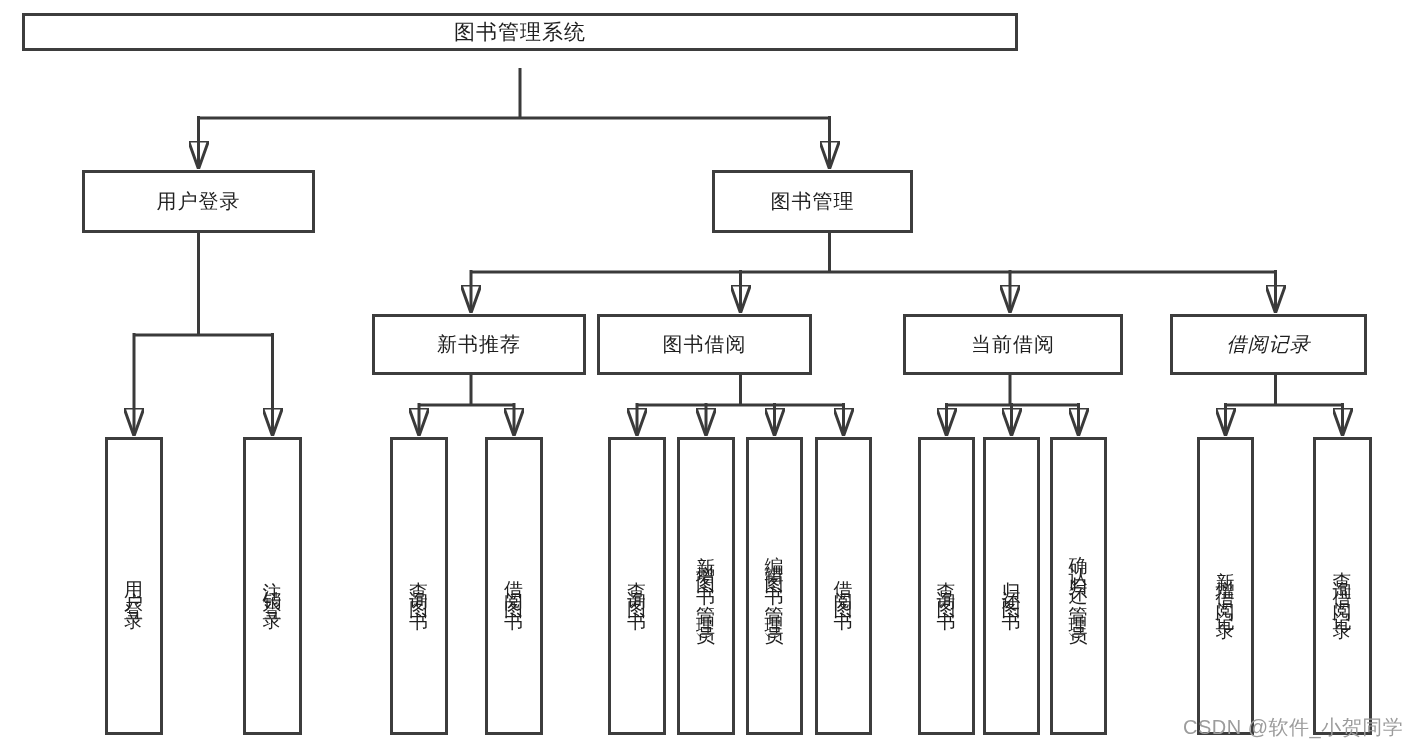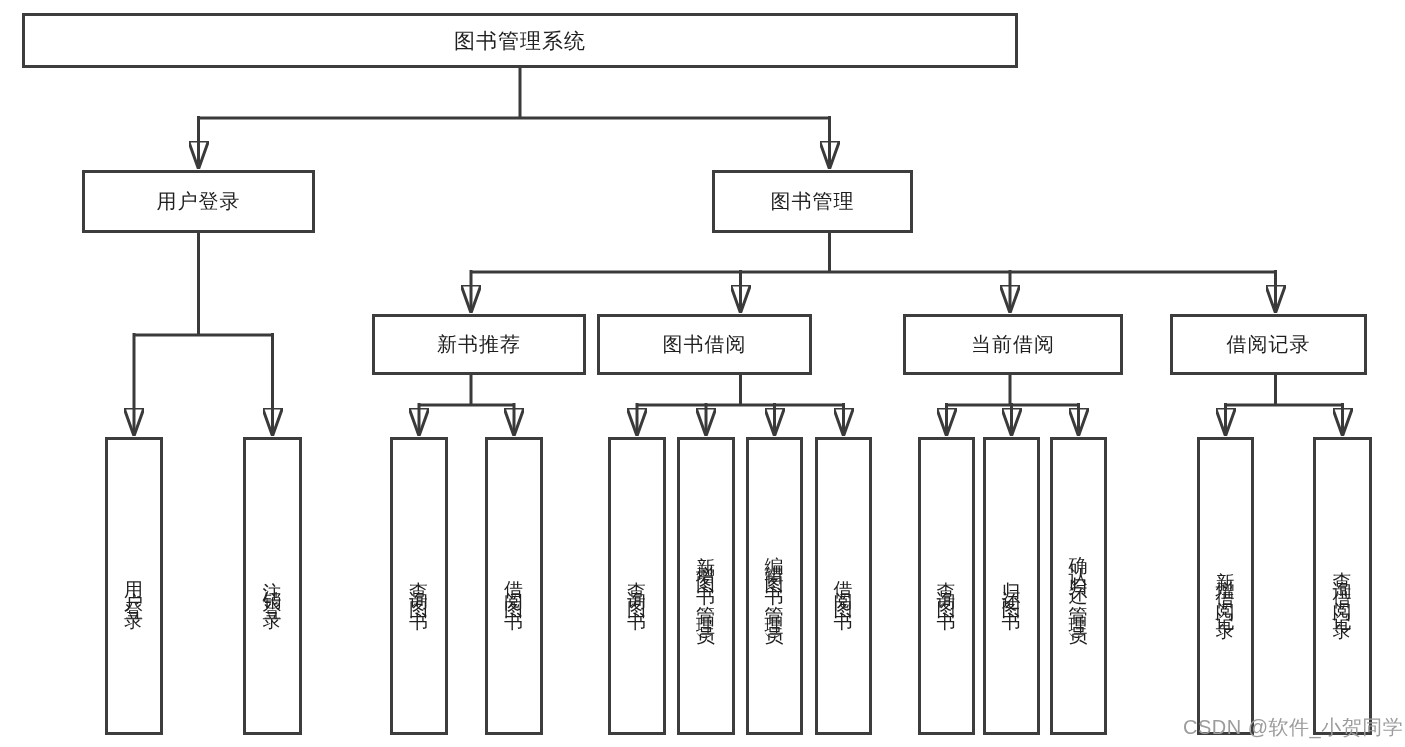--- a/index.html
+++ b/index.html
@@ -74,41 +74,41 @@
     <path d="M1010,375 V405 M946.5,405 H1078.5"></path>
     <line x1="946.5" y1="403" x2="946.5" y2="435" marker-end="url(#ah)"></line>
     <line x1="1011.5" y1="403" x2="1011.5" y2="435" marker-end="url(#ah)"></line>
     <line x1="1078.5" y1="403" x2="1078.5" y2="435" marker-end="url(#ah)"></line>
 
     <path d="M1275.5,375 V405 M1225.5,405 H1342.5"></path>
     <line x1="1225.5" y1="403" x2="1225.5" y2="435" marker-end="url(#ah)"></line>
     <line x1="1342.5" y1="403" x2="1342.5" y2="435" marker-end="url(#ah)"></line>
   </svg>
 
-  <div class="box h-box root-box" style="left:22px;top:13px;width:996px;height:55px;">
+  <div class="box h-box root-box" style="left:22px;top:13px;width:996px;height:38px;">
     <span>图书管理系统</span>
   </div>
 
   <div class="box h-box lvl2" style="left:82px;width:233px;">
     <span>用户登录</span>
   </div>
   <div class="box h-box lvl2" style="left:712px;width:201px;">
     <span>图书管理</span>
   </div>
 
   <div class="box h-box lvl3" style="left:364px;width:214px;margin-left:8px;">
     <span>新书推荐</span>
   </div>
   <div class="box h-box lvl3" style="left:597px;width:215px;">
     <span>图书借阅</span>
   </div>
   <div class="box h-box lvl3" style="left:903px;width:220px;">
     <span>当前借阅</span>
   </div>
-  <div class="box h-box lvl3" style="left:1170px;width:197px;">
+  <div class="box h-box lvl3" style="left:1170px;width:197px;font-style:italic;">
     <span>借阅记录</span>
   </div>
 
   <div class="box v-box leaf" style="left:105px;width:58px;">
     <span>用户登录</span>
   </div>
   <div class="box v-box leaf" style="left:243px;width:59px;">
     <span>注销登录</span>
   </div>
 

